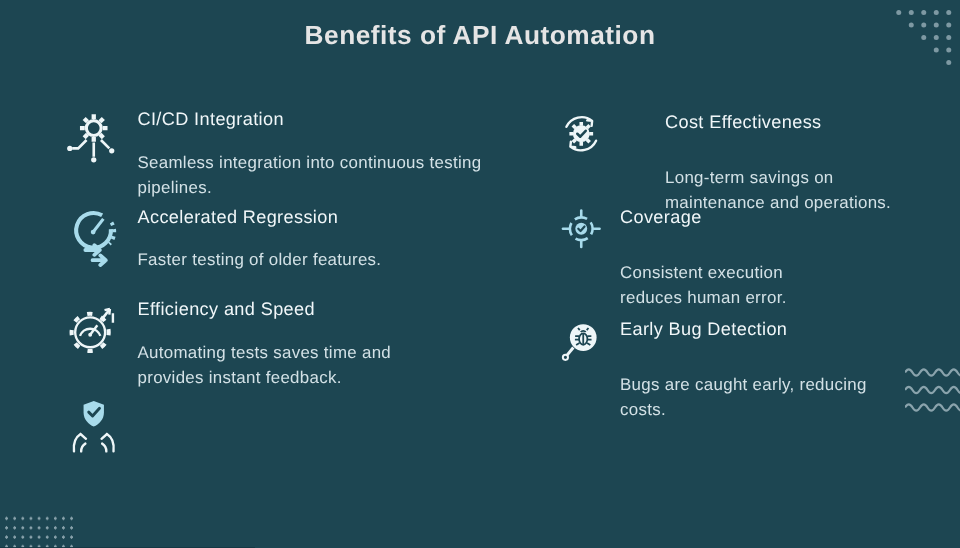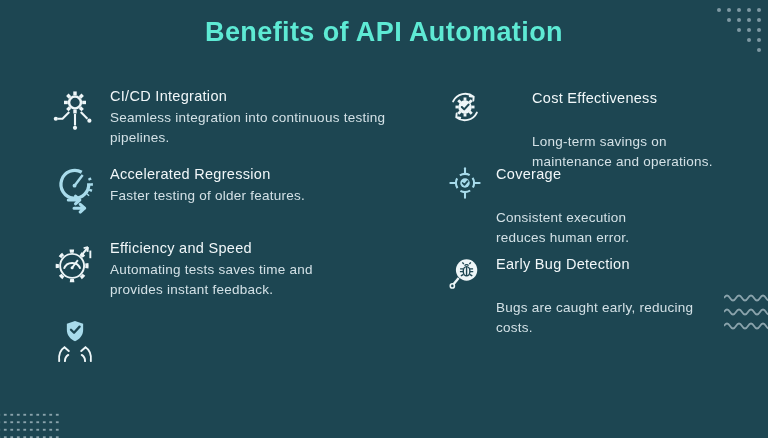--- a/index.html
+++ b/index.html
@@ -7,35 +7,35 @@
     position:relative;
     width:768px;height:438px;
     background:#1d4652;
     overflow:hidden;
     font-family:"Liberation Sans", sans-serif;
     -webkit-font-smoothing:antialiased;
   }
   .page-title{
     position:absolute;top:17px;left:0;width:768px;
     text-align:center;
-    color:#5eead4;font-size:27px;font-weight:700;letter-spacing:.4px;
+    color:#e5e5e5;font-size:21px;font-weight:700;letter-spacing:.4px;
     margin:0;
   }
   .item{position:absolute;display:flex;align-items:flex-start;}
   .item .iconbox{flex:0 0 auto;display:flex;align-items:flex-start;justify-content:center;}
   .col-left .iconbox{width:46px;margin-right:12px;}
   .col-right .iconbox{width:38px;margin-right:12px;}
   .itext{display:flex;flex-direction:column;}
   .ititle{
     color:#f1f7f9;font-size:14.5px;font-weight:400;letter-spacing:.3px;
     line-height:20px;white-space:nowrap;
   }
   .idesc{
     color:#d3e1e6;font-size:13.5px;font-weight:400;letter-spacing:.25px;
-    line-height:20px;white-space:pre-line;margin-top:2px;
+    line-height:20px;white-space:pre-line;margin-top:14px;
   }
   .col-right .idesc{margin-top:24px;}
   svg{display:block;}
   
   .dot-triangle{position:absolute;top:8px;right:7px;display:flex;flex-direction:column;align-items:flex-end;}
   .dot-row{display:flex;gap:6px;margin-bottom:6px;}
   .dot{width:4px;height:4px;border-radius:50%;background:#7e99a3;}
   .dot-grid{
     position:absolute;left:0;bottom:0;width:60px;height:29px;
     background-image:radial-gradient(circle,#8aa3ac 1.1px, rgba(0,0,0,0) 1.35px);

